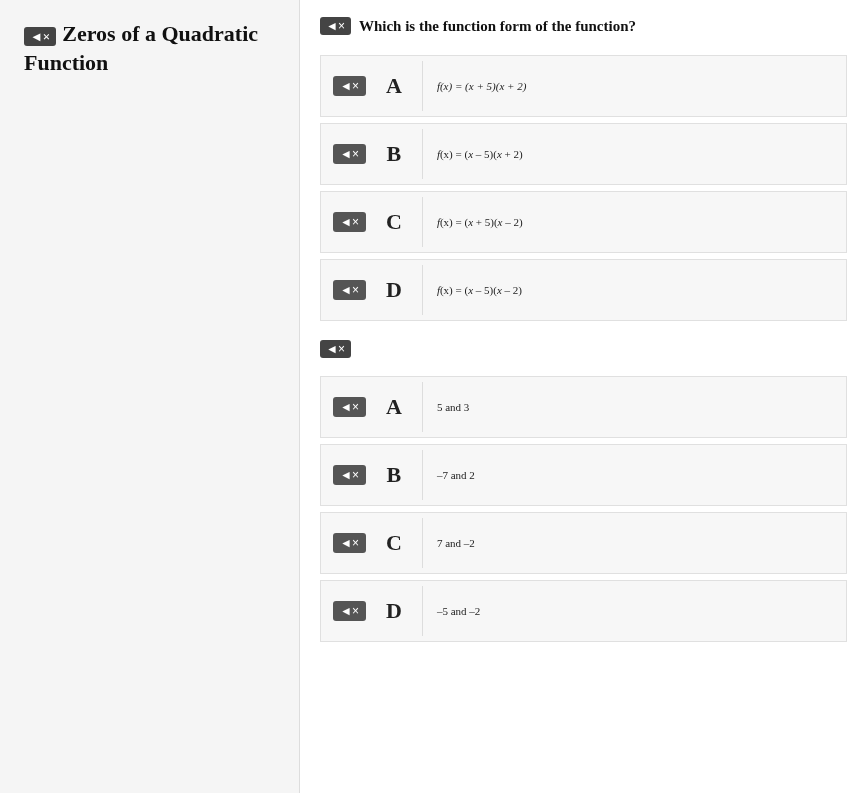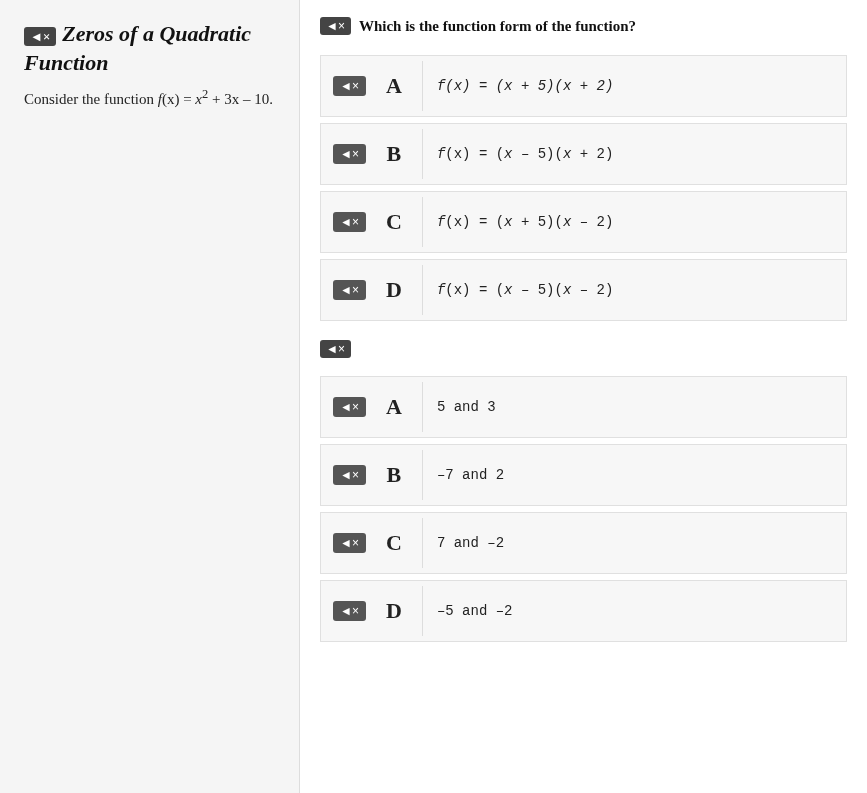--- a/index.html
+++ b/index.html
@@ -16,22 +16,21 @@
       min-height: 793px;
       background: #f5f5f5;
       padding: 20px 24px;
       border-right: 1px solid #ddd;
     }
     .left-panel h1 {
       font-size: 22px;
       font-weight: bold;
       color: #111;
       line-height: 1.3;
-      margin-bottom: 8px;
-      font-style: italic;
+      margin-bottom: 14px;
     }
     .left-panel p {
       font-size: 15px;
       color: #222;
       line-height: 1.5;
     }
     .right-panel {
       flex: 1;
       padding: 16px 20px;
       background: #ffffff;
@@ -88,41 +87,38 @@
       flex-shrink: 0;
     }
     .answer-option .opt-divider {
       width: 1px;
       height: 50px;
       background: #ddd;
       margin-right: 14px;
       flex-shrink: 0;
     }
     .answer-option .opt-text {
-      font-size: 14px;
+      font-size: 11px;
       color: #222;
-      font-family: Liberation Mono, monospace;
+      font-family: Liberation Serif, serif;
     }
     .section-gap {
       margin-bottom: 18px;
     }
     .italic-math {
       font-style: italic;
     }
   </style>
 </head>
 <body>
 
 <div class="left-panel">
   <h1>
     <span style="background:#444;color:#fff;border-radius:3px;padding:2px 6px;font-size:13px;margin-right:6px;cursor:pointer;">◄×</span><span>Zeros of a Quadratic Function</span>
   </h1>
-  <p>
-    Consider the function <span class="italic-math">f</span>(x) = <span class="italic-math">x</span><sup>2</sup> + 3x – 10.
-  </p>
 </div>
 
 <div class="right-panel">
 
   <div class="question-header section-gap">
     <button class="sound-btn">◄×</button>
     <span>Which is the function form of the function?</span>
   </div>
 
   <div>

